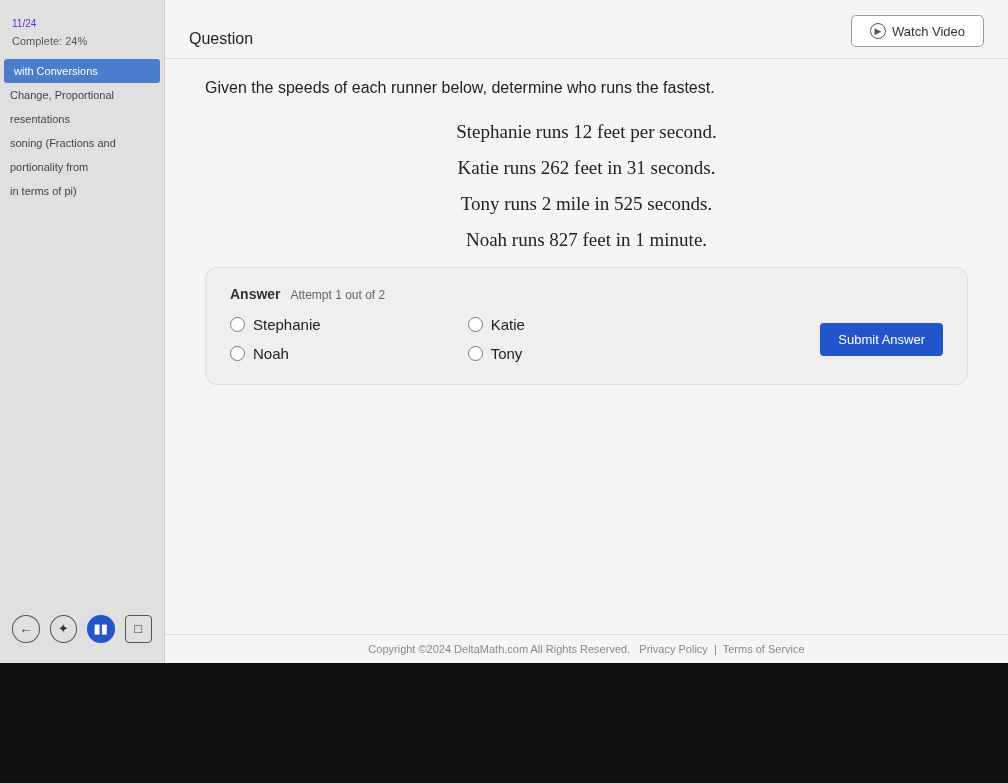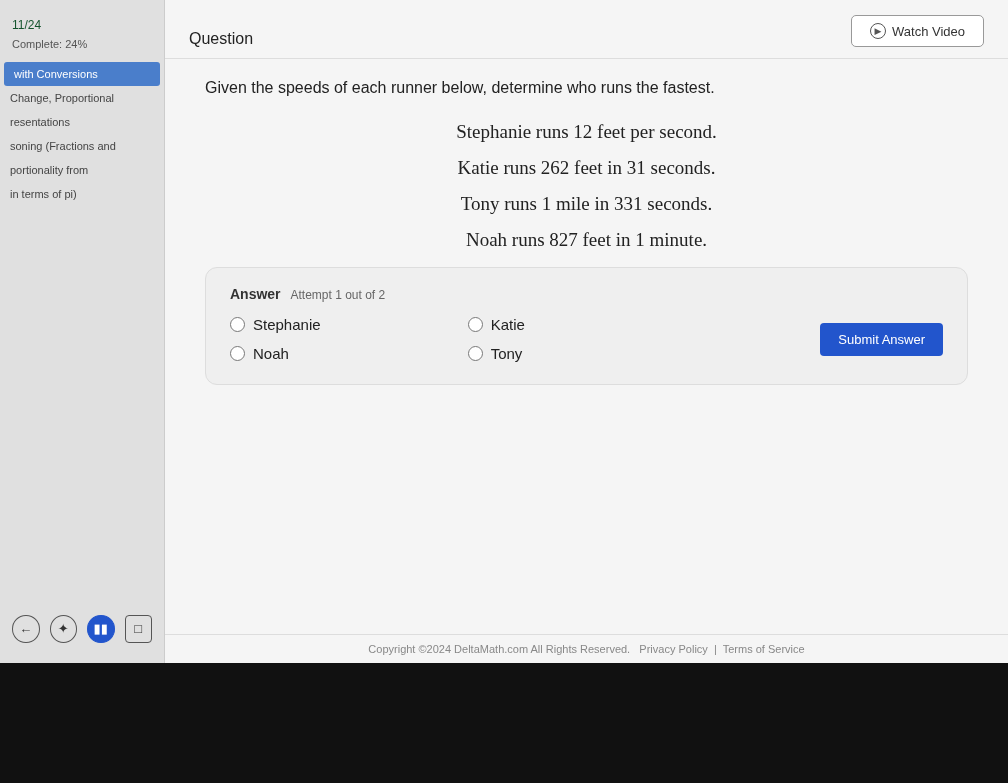--- a/index.html
+++ b/index.html
@@ -20,22 +20,22 @@
     
     .sidebar {
       width: 165px;
       background: #e0e0e0;
       padding: 10px 0;
       display: flex;
       flex-direction: column;
       border-right: 1px solid #ccc;
     }
     .sidebar-progress {
-      font-size: 12px;
-      color: #14532d;
+      font-size: 10px;
+      color: #6d28d9;
       padding: 8px 8px 4px 12px;
       font-family: Arial, sans-serif;
     }
     .sidebar-complete {
       font-size: 11px;
       color: #555;
       padding: 2px 12px 12px 12px;
       font-family: Arial, sans-serif;
     }
     .sidebar-item {
@@ -250,21 +250,21 @@
           <span>Watch Video</span>
         </button>
       </div>
     </div>
 
     <div class="question-body">
       <div class="question-text">Given the speeds of each runner below, determine who runs the fastest.</div>
       <div class="runner-info">
         <p>Stephanie runs 12 feet per second.</p>
         <p>Katie runs 262 feet in 31 seconds.</p>
-        <p>Tony runs 1 mile in 331 seconds.</p>
+        <p>Tony runs 2 mile in 525 seconds.</p>
         <p>Noah runs 827 feet in 1 minute.</p>
       </div>
 
       <div class="answer-section">
         <div class="answer-header">
           <strong>Answer</strong>
           <span>Attempt 1 out of 2</span>
         </div>
         <div class="answer-options">
           <label class="radio-option">

